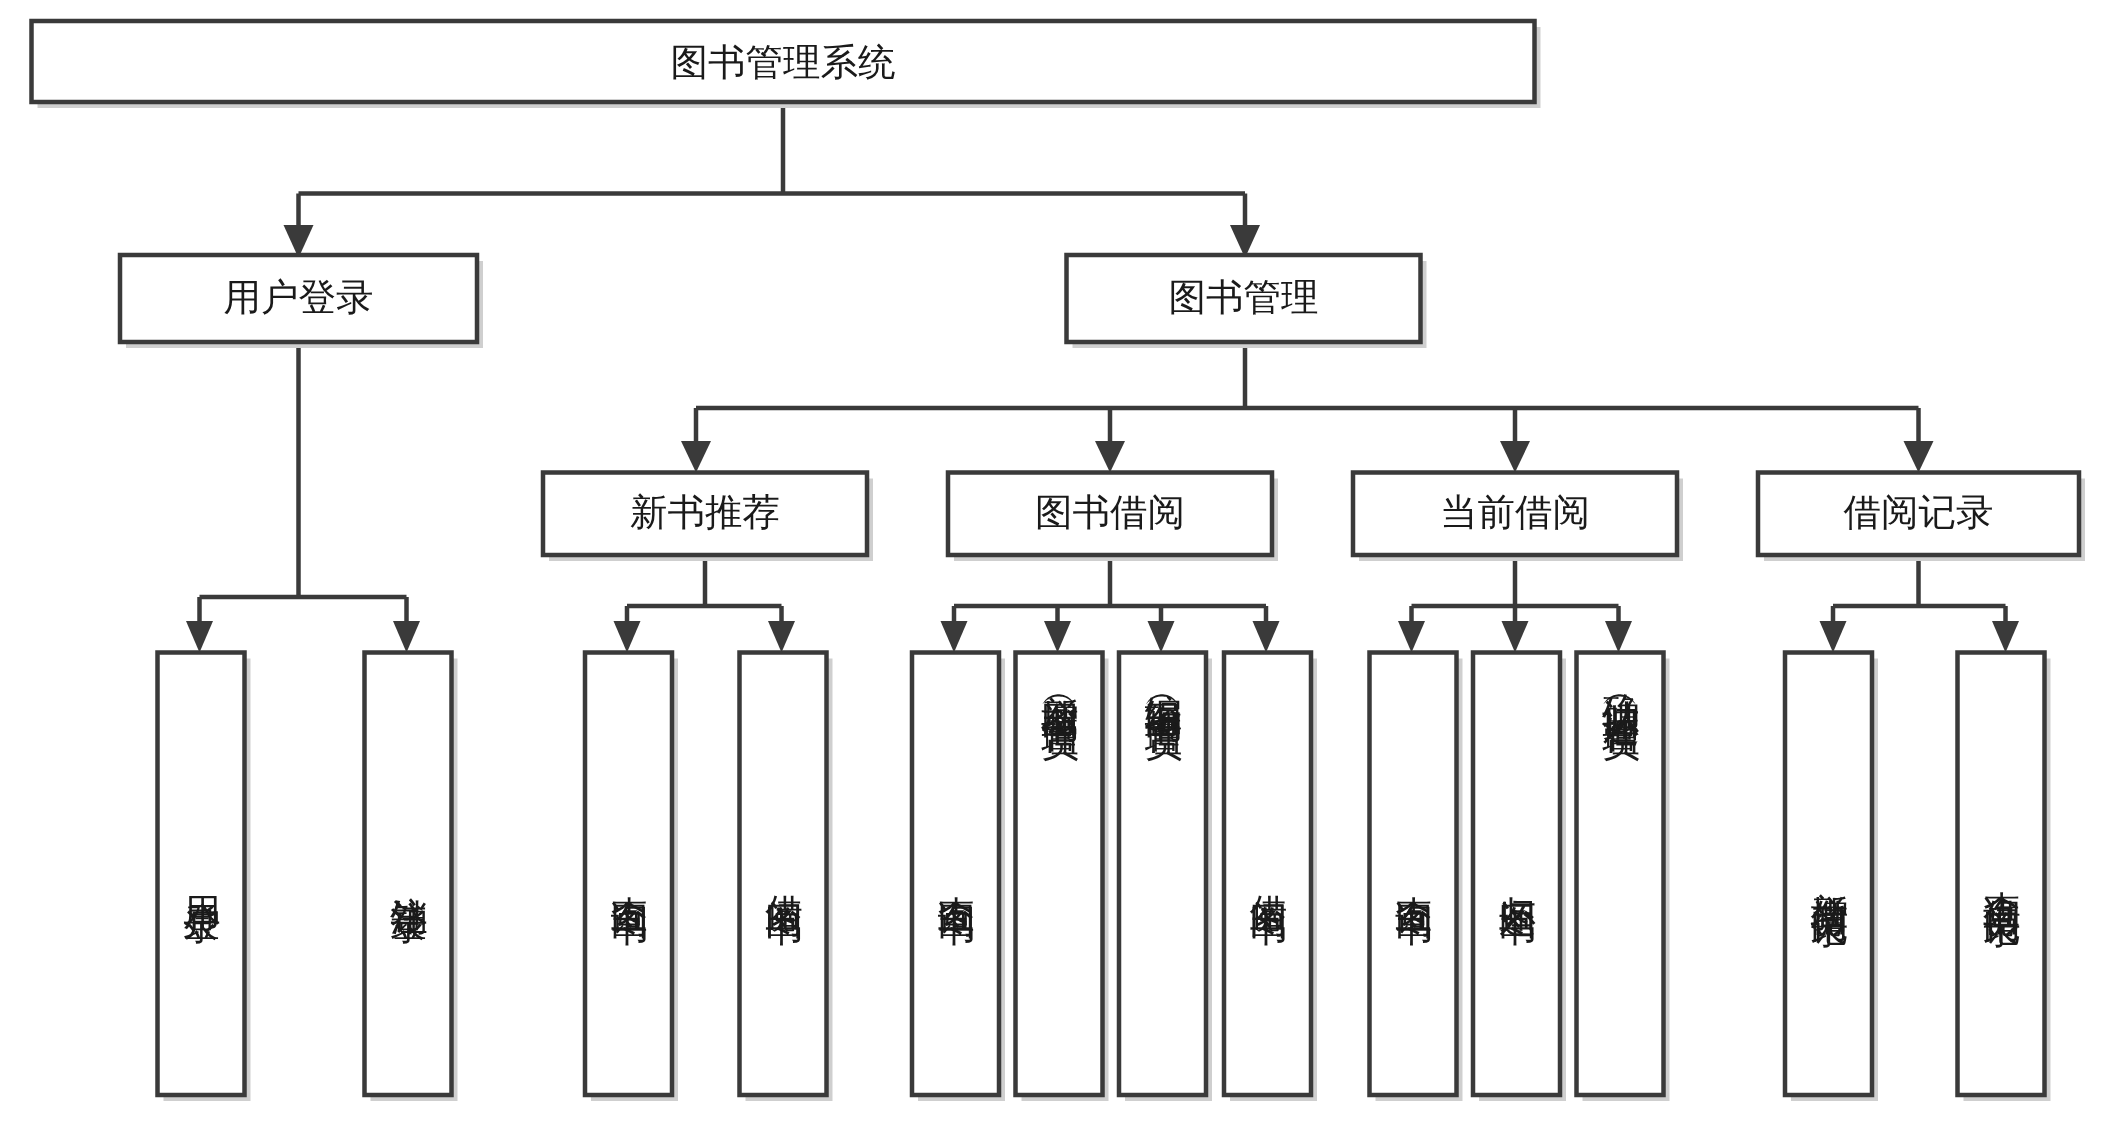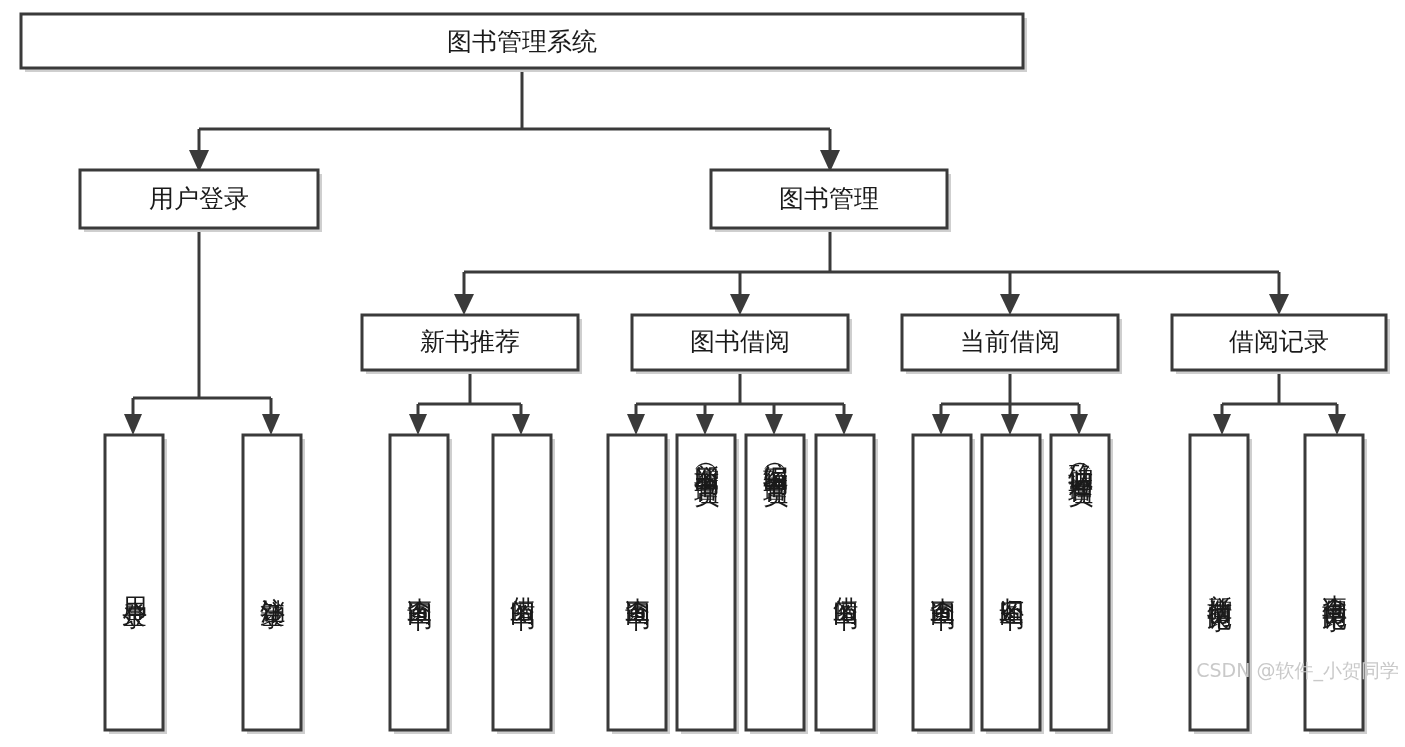--- a/index.html
+++ b/index.html
@@ -259,15 +259,14 @@
   </div>
 
   <div class="vlabel-wrap" style="left:1190px; top:435px; width:58px; height:295px;">
     <span class="vlabel-text">新增借阅记录</span>
   </div>
 
   <div class="vlabel-wrap" style="left:1305px; top:435px; width:58px; height:295px;">
     <span class="vlabel-text">查询借阅记录</span>
   </div>
 
-  <div class="watermark">CSDN @软件_小贺同学</div>
 
 </div>
 
 </body></html>

